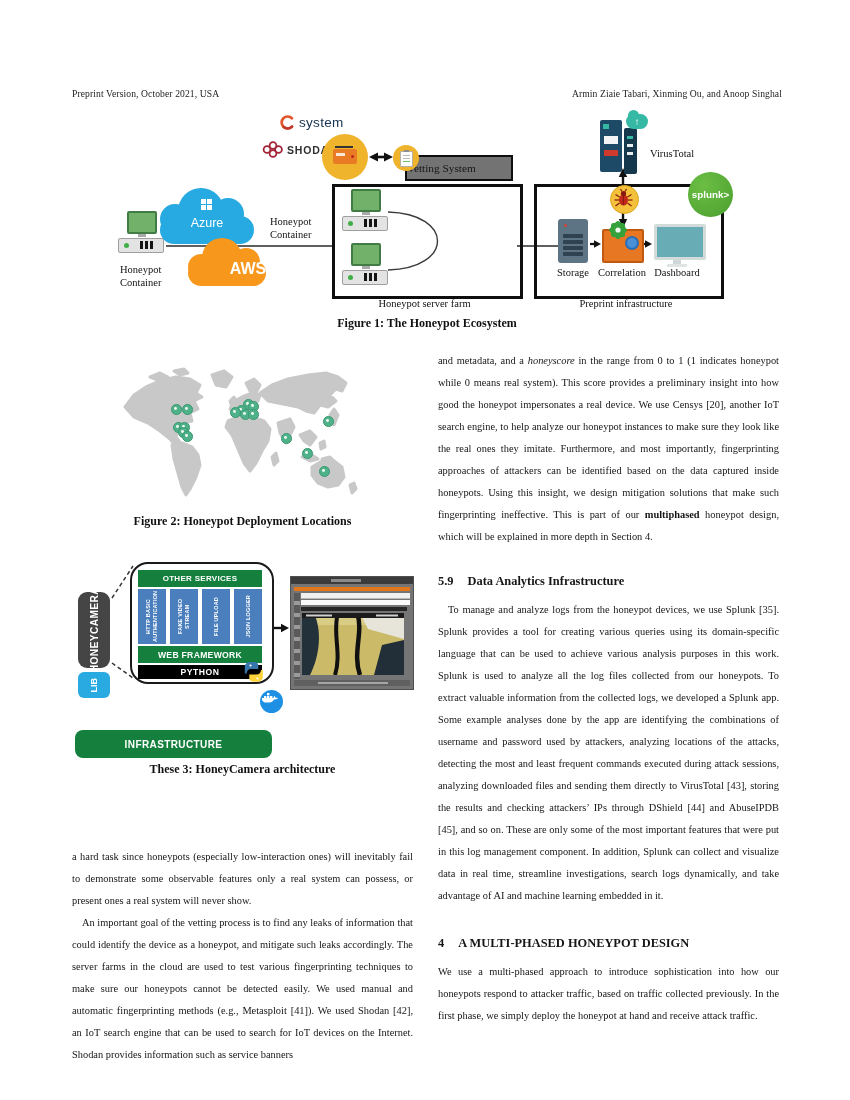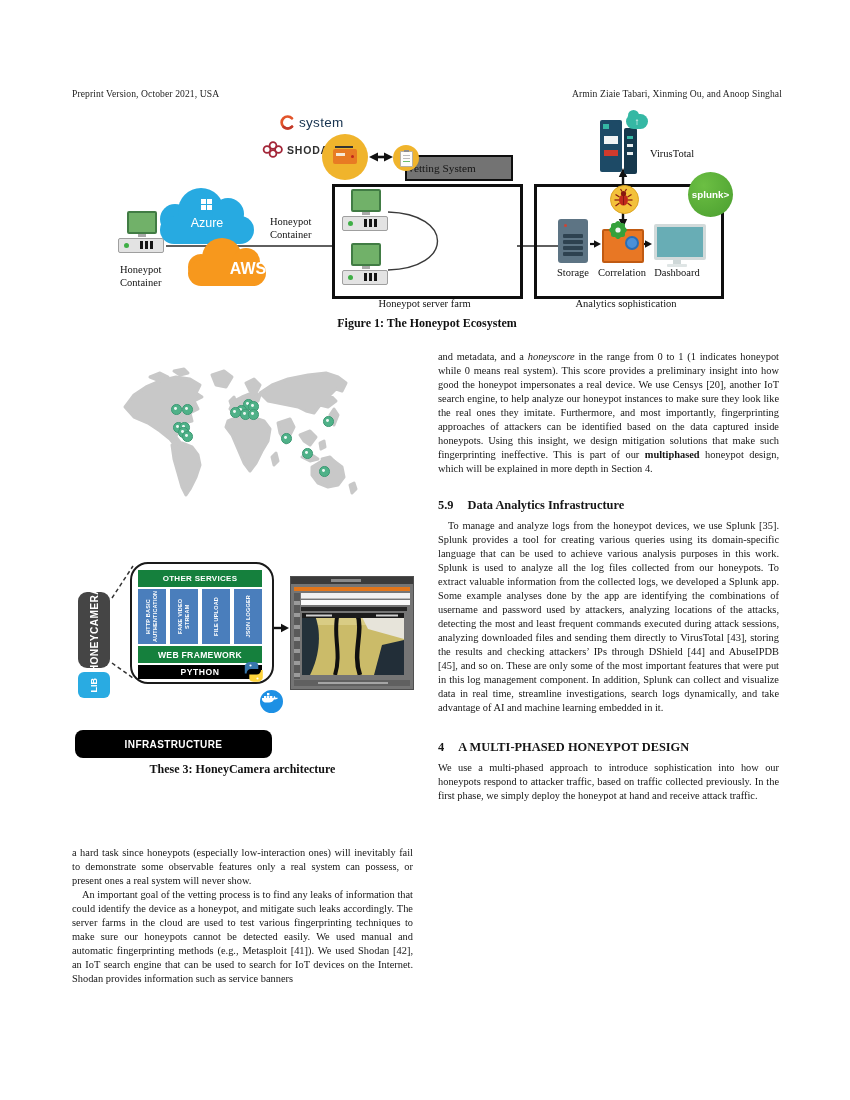--- a/index.html
+++ b/index.html
@@ -118,39 +118,39 @@
   .graybar{position:absolute;background:#15803d;color:#fff;font-weight:bold;display:flex;align-items:center;justify-content:center;}
   .osvc{left:63px;top:17px;width:124px;height:17px;font-size:8px;letter-spacing:.3px;z-index:2;}
   .webfw{left:63px;top:93px;width:124px;height:17px;font-size:8.6px;letter-spacing:.3px;z-index:2;}
   .pybar{position:absolute;left:63px;top:112px;width:124px;height:14px;background:#000;color:#fff;font-weight:bold;
          font-size:8.6px;display:flex;align-items:center;justify-content:center;letter-spacing:.5px;z-index:2;}
   .svcbar{position:absolute;top:36px;width:28px;height:55px;background:#4a7ebc;color:#fff;font-weight:bold;
           font-size:5.5px;line-height:1.25;letter-spacing:.2px;z-index:2;}
   .pylogo{position:absolute;left:168px;top:108px;width:22px;height:22px;z-index:3;}
   .dockerbar{left:0;top:142px;width:197px;height:30px;background:#2eac4e;border-radius:8px;color:#fff;
              font-weight:bold;font-size:10px;letter-spacing:.4px;display:flex;align-items:center;justify-content:center;z-index:2;}
-  .infrabar{left:0;top:177px;width:197px;height:28px;background:#000000;border-radius:8px;color:#fff;
+  .infrabar{left:0;top:177px;width:197px;height:28px;background:#15803d;border-radius:8px;color:#fff;
              font-weight:bold;font-size:10px;letter-spacing:.4px;display:flex;align-items:center;justify-content:center;z-index:2;}
   .dockericon{position:absolute;left:183px;top:135px;width:23px;height:23px;border-radius:50%;background:#1d90e4;
               border:2px solid #fff;z-index:4;}
   
   .shot{position:absolute;left:215px;top:23px;width:122px;height:112px;background:#757575;border:1px solid #4f4f4f;z-index:2;}
   .shot-top{position:absolute;left:0;top:0;right:0;height:7px;background:#3b3b3b;}
   .shot-top::after{content:"";position:absolute;left:40px;top:2px;width:30px;height:3px;background:#8a8a8a;}
   .shot-orange{position:absolute;left:3px;top:10px;right:3px;height:4px;background:#e2761b;}
   .shot-row1{position:absolute;left:10px;top:16px;right:3px;height:5px;background:#f0f0f0;border-bottom:1px solid #b9b9b9;}
   .shot-row2{position:absolute;left:10px;top:23px;right:3px;height:5px;background:#fafafa;}
   .shot-dark{position:absolute;left:10px;top:30px;right:6px;height:4px;background:#262626;}
   .shot-side{position:absolute;left:3px;top:16px;width:6px;height:86px;background:#5a5a5a;
              background-image:repeating-linear-gradient(#5a5a5a 0 8px,#9a9a9a 8px 12px);}
   .shot-photo{position:absolute;left:11px;top:36px;width:102px;height:62px;}
   .shot-bottom{position:absolute;left:3px;bottom:3px;right:3px;height:6px;background:#606060;}
   .shot-bottom::after{content:"";position:absolute;left:24px;top:2px;width:70px;height:1.5px;background:#a5a5a5;}
   
-  .col{position:absolute;width:341px;font-size:10.4px;line-height:14px;text-align:justify;}
+  .col{position:absolute;width:341px;font-size:10.4px;line-height:22px;text-align:justify;}
   .col-left{left:72px;top:846px;}
   .col-right{left:438px;top:350px;}
   .col p{margin:0;}
   .col p.ind{text-indent:10px;}
   .run-i{font-style:italic;}
   .run-b{font-weight:bold;}
   .col h3{font-size:12.4px;margin:22px 0 7px 0;font-weight:bold;}
   .col h3 .num{display:inline-block;margin-right:14px;}
   .col h3.h4{margin-top:25px;}
 </style>
@@ -343,21 +343,21 @@
     <div class="f1 dash">
       <div class="scr"></div>
         <div class="stand"></div>
         <div class="base"></div>
     </div>
     <div class="iconlbl" style="left:438px;top:155px;width:50px;">Storage</div>
     <div class="iconlbl" style="left:484px;top:155px;width:56px;">Correlation</div>
     <div class="iconlbl" style="left:538px;top:155px;width:58px;">Dashboard</div>
 
     <div class="iconlbl" style="left:222px;top:186px;width:185px;">Honeypot server farm</div>
-    <div class="iconlbl" style="left:424px;top:186px;width:184px;">Analytics sophistication</div>
+    <div class="iconlbl" style="left:424px;top:186px;width:184px;">Preprint infrastructure</div>
 
     <div class="figcap" style="left:167px;top:204px;width:300px;">Figure 1: The Honeypot Ecosystem</div>
   </div>
 
   <div class="fig2">
     <svg width="300" height="150" viewBox="0 0 300 150">
       <g fill="#c8c8c8" stroke="#c8c8c8" stroke-width="3" stroke-linejoin="round">
         <polygon points="5,42 14,30 26,22 40,16 56,12 70,14 80,20 76,28 82,32 74,36 78,44 70,48 72,56 64,58 66,66 58,64 56,72 62,80 68,86 58,84 50,74 40,66 28,58 14,52"></polygon>
         <polygon points="30,12 40,8 48,12 40,16"></polygon>
         <polygon points="54,6 64,4 68,8 60,10"></polygon>
@@ -391,20 +391,21 @@
         <div class="marker" style="left: 116px; top: 40px;"></div>
         <div class="marker" style="left: 110px; top: 42px;"></div>
         <div class="marker" style="left: 120px; top: 44px;"></div>
         <div class="marker" style="left: 128px; top: 44px;"></div>
         <div class="marker" style="left: 161px; top: 68px;"></div>
         <div class="marker" style="left: 182px; top: 83px;"></div>
         <div class="marker" style="left: 203px; top: 51px;"></div>
         <div class="marker" style="left: 199px; top: 101px;"></div>
       </div>
   </div>
+  <div class="figcap" style="left:72px;top:514px;width:341px;">Figure 2: Honeypot Deployment Locations</div>
 
   <div class="fig3">
     <svg class="abs" style="left:0;top:0;z-index:1;" width="345" height="208" viewBox="0 0 345 208">
       <line x1="37" y1="45" x2="58" y2="13" stroke="#333" stroke-width="1.5" stroke-dasharray="4,3"></line>
       <line x1="37" y1="110" x2="58" y2="125" stroke="#333" stroke-width="1.5" stroke-dasharray="4,3"></line>
       <line x1="198" y1="75" x2="209" y2="75" stroke="#111" stroke-width="2.4"></line>
       <polygon points="214,75 206,70.8 206,79.2" fill="#111"></polygon>
     </svg>
 
     <div class="f3 hcam vwrap">

